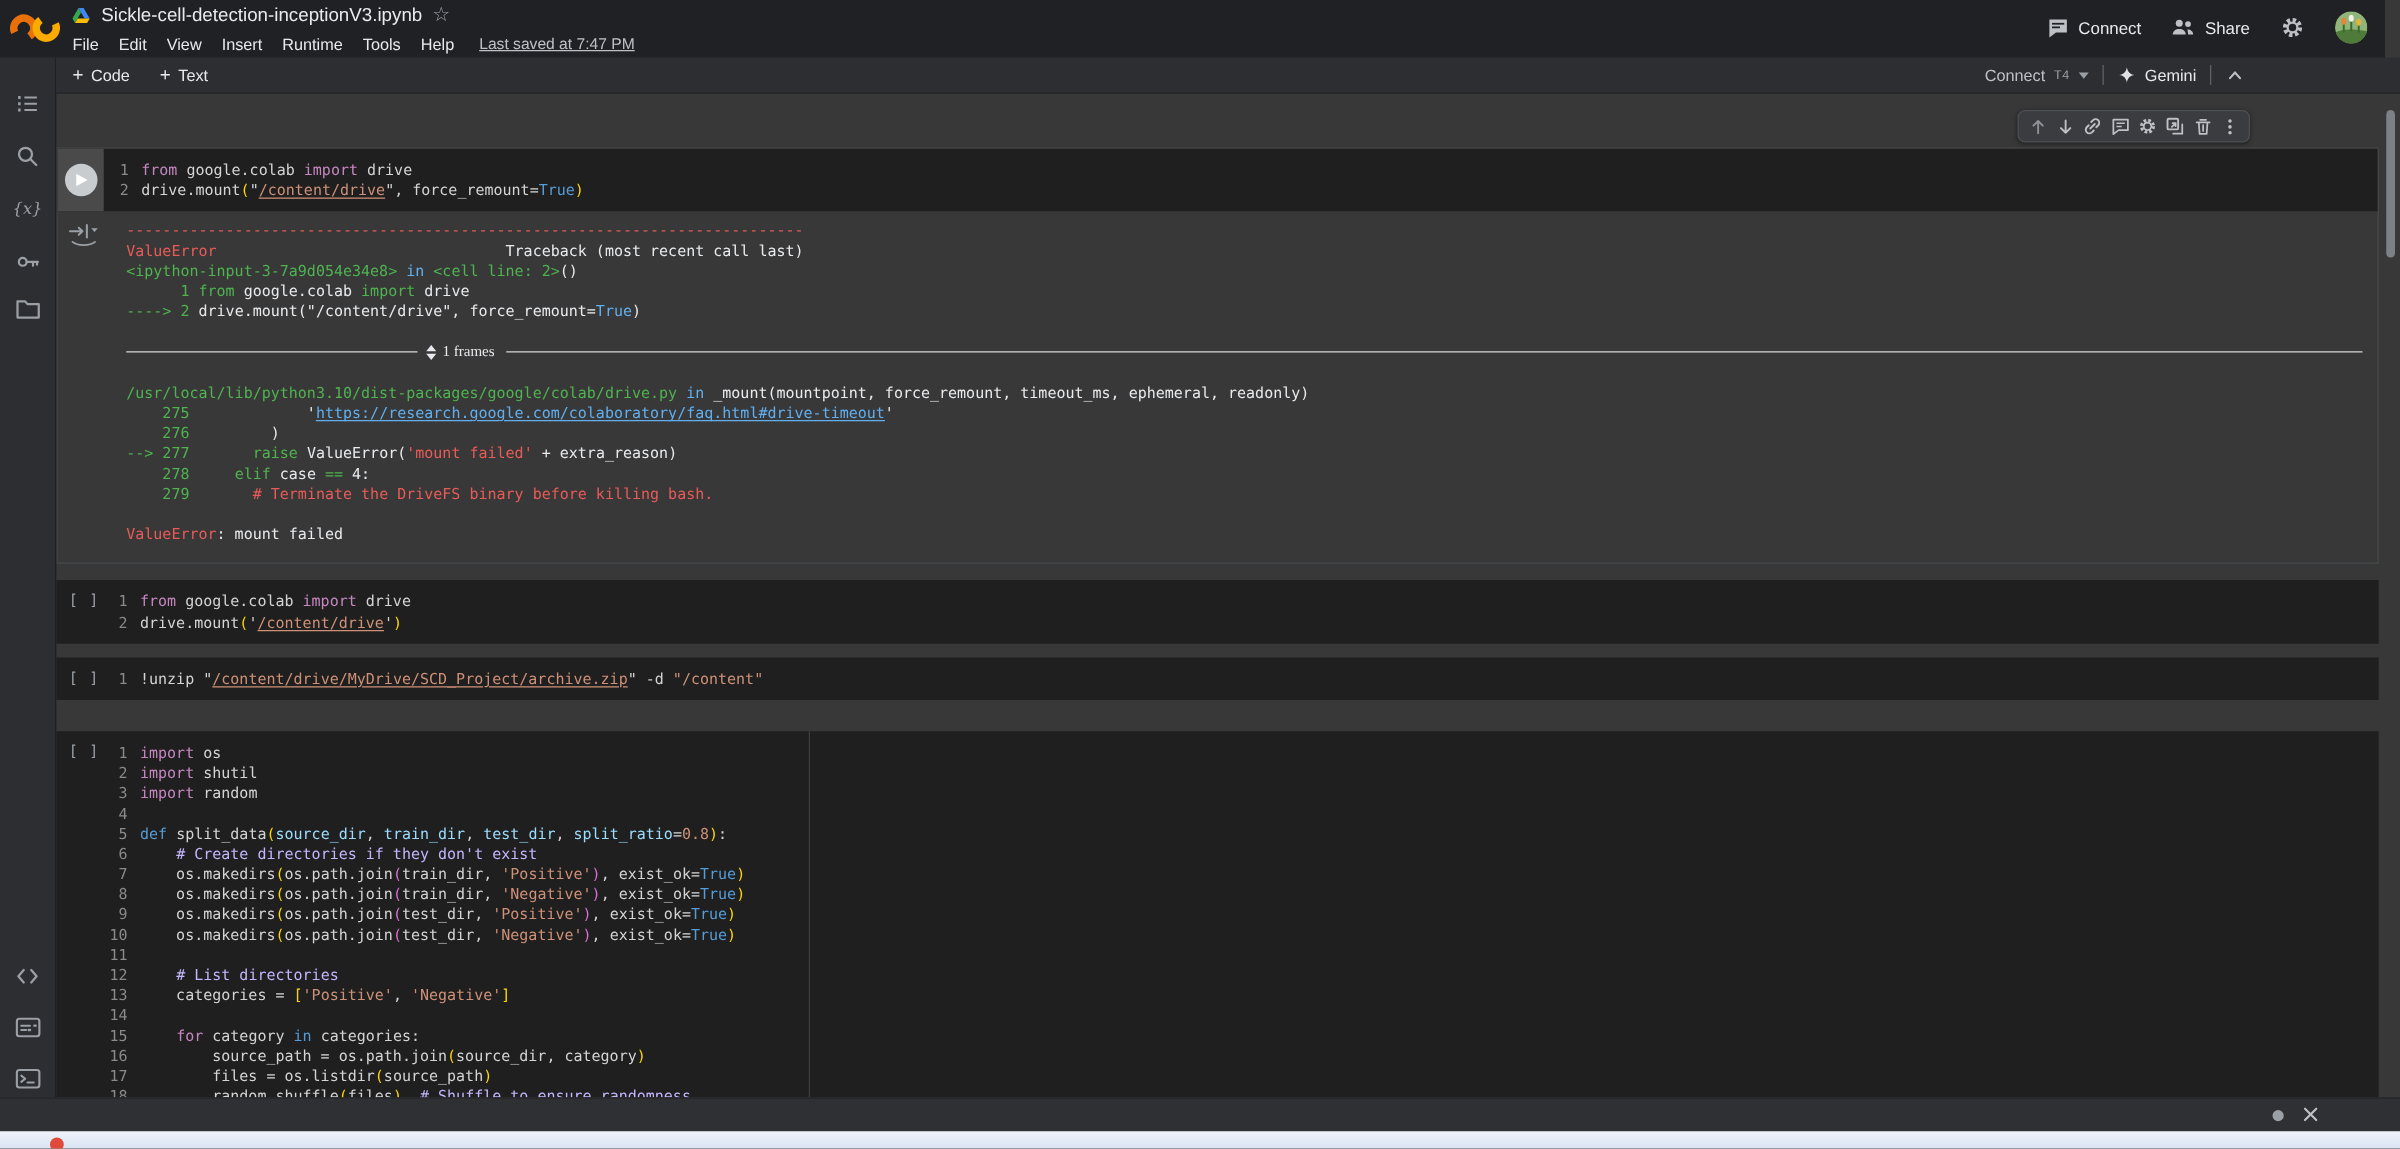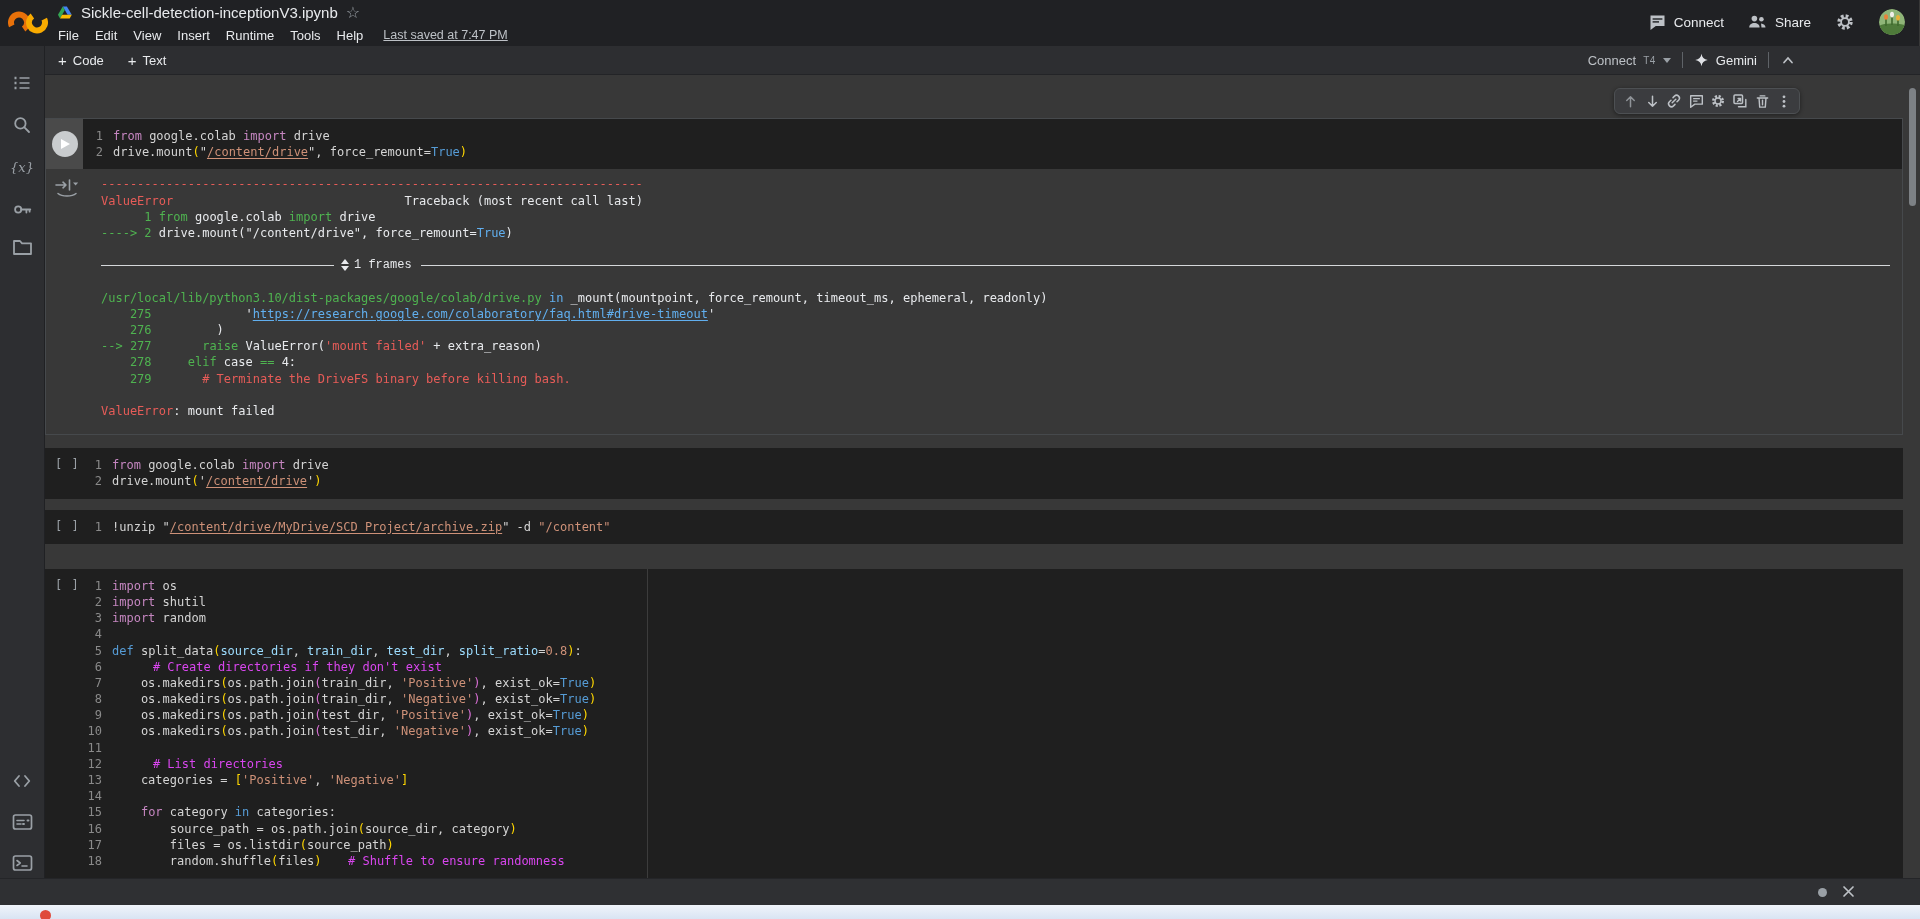--- a/index.html
+++ b/index.html
@@ -2,21 +2,21 @@
 <html><head>
 <meta charset="utf-8">
 <style>
   * { margin:0; padding:0; box-sizing:border-box; }
   html,body { width:1920px; height:919px; overflow:hidden; background:#383838;
               font-family:"Liberation Sans", sans-serif; }
   body { position:relative; }
   svg { display:block; }
 
   
-  .header { position:absolute; top:0; left:0; right:1px; height:46px; background:#202124; z-index:6; }
+  .header { position:absolute; top:0; left:0; right:12px; height:46px; background:#202124; z-index:6; }
   .logo { position:absolute; left:8px; top:9px; }
   .file-row { position:absolute; left:57px; top:4px; display:flex; align-items:center; gap:8px; }
   .filename { color:#e8eaed; font-size:15px; }
   .star { color:#9aa0a6; font-size:16px; line-height:1; cursor:default; }
   .menu-wrap { position:absolute; left:50px; top:26px; display:flex; align-items:center; height:18px;text-align:center; }
   .menu-items { display:flex; }
   .menu-item { color:#e8eaed; font-size:13px; padding:0 8px; cursor:default; }
   .last-saved { color:#bdc1c6; font-size:12.5px; margin-left:12px; text-decoration:underline; }
   .hdr-actions { position:absolute; right:14px; top:9px; display:flex; align-items:center; gap:24px; }
   .hdr-btn { display:flex; align-items:center; gap:8px; color:#e8eaed; font-size:13.5px; }
@@ -71,33 +71,33 @@
   .out-line { height:16.2px; line-height:16.2px; white-space:pre; }
   .out-gutter { position:absolute; left:8px; top:7px; color:#9aa0a6; }
   .frames-row { display:flex; align-items:center; height:16.2px; }
   .fr-line-l { width:233px; border-top:1px solid #d5d7da; }
   .fr-line-r { flex:1; margin-right:12px; border-top:1px solid #d5d7da; }
   .fr-arrows { display:flex; flex-direction:column; gap:2px; margin:0 5px 0 7px; cursor:pointer; }
   .fr-up { width:0; height:0; border-left:4px solid transparent; border-right:4px solid transparent;
            border-bottom:5px solid #e8eaed; }
   .fr-dn { width:0; height:0; border-left:4px solid transparent; border-right:4px solid transparent;
            border-top:5px solid #e8eaed; }
-  .fr-label { font-family:Liberation Mono, monospace; font-size:12px; color:#e8eaed; margin-right:9px; }
+  .fr-label { font-family:Liberation Serif, serif; font-size:12px; color:#e8eaed; margin-right:9px; }
 
   
   .tk-kw  { color:#c586c0; }
   .tk-kw2 { color:#569cd6; }
   .tk-str { color:#ce9178; }
   .tk-num { color:#ce9178; }
   .tk-path{ color:#ce9178; text-decoration:underline; text-underline-offset:2px; }
   .tk-pl  { color:#d4d4d4; }
   .tk-pm  { color:#9cdcfe; }
   .tk-b1  { color:#ffd700; }
   .tk-b2  { color:#da70d6; }
-  .tk-cm  { color:#d946ef;margin-left:12px; }
+  .tk-cm  { color:#c4b5fd; }
   .tk-tr  { color:#e75c58; }
   .tk-tg  { color:#4fb350; }
   .tk-tb  { color:#61afef; }
   .tk-tw  { color:#e8eaed; }
   .tk-tlink { color:#61afef; text-decoration:underline; text-underline-offset:2px; }
 
   
   .cell-toolbar { position:absolute; top:13px; right:120px; display:flex; align-items:center; gap:2px;
                   background:#3b3c3f; border:1px solid #4d5053; border-radius:6px; padding:3px 5px;
                   box-shadow:0 1px 4px rgba(0,0,0,.45); z-index:8; }
@@ -348,20 +348,21 @@
           <span class="out-gutter">
             <svg width="26" height="22" viewBox="0 0 26 22">
               <path d="M2 9h10M12 9L9 6.2M12 9l-3 2.8" fill="none" stroke="#9aa0a6" stroke-width="1.6" stroke-linecap="round"></path>
               <path d="M15.5 4v10" stroke="#9aa0a6" stroke-width="1.6" stroke-linecap="round"></path>
               <path d="M19 6.5l2.6 3 2.6-3z" fill="#9aa0a6"></path>
               <path d="M4 17.5c4 3.4 14 3.4 18 0" fill="none" stroke="#9aa0a6" stroke-width="1.5" stroke-linecap="round"></path>
             </svg>
           </span>
           <div class="out-line"><span class="tk-tr">---------------------------------------------------------------------------</span></div>
           <div class="out-line"><span class="tk-tr">ValueError</span><span class="tk-tw">                                Traceback (most recent call last)</span></div>
+          <div class="out-line"><span class="tk-tg">&lt;ipython-input-3-7a9d054e34e8&gt;</span><span class="tk-tb"> in </span><span class="tk-tg">&lt;cell line: 2&gt;</span><span class="tk-tw">()</span></div>
           <div class="out-line"><span class="tk-tg">      1 </span><span class="tk-tg">from</span><span class="tk-tw"> google.colab </span><span class="tk-tg">import</span><span class="tk-tw"> drive</span></div>
           <div class="out-line"><span class="tk-tg">----&gt; 2</span><span class="tk-tw"> drive.mount("/content/drive", force_remount=</span><span class="tk-tb">True</span><span class="tk-tw">)</span></div>
           <div class="out-line">&nbsp;</div>
           <div class="frames-row">
             <span class="fr-line-l"></span>
             <span class="fr-arrows">
               <span class="fr-up"></span>
               <span class="fr-dn"></span>
             </span>
             <span class="fr-label">1 frames</span>

